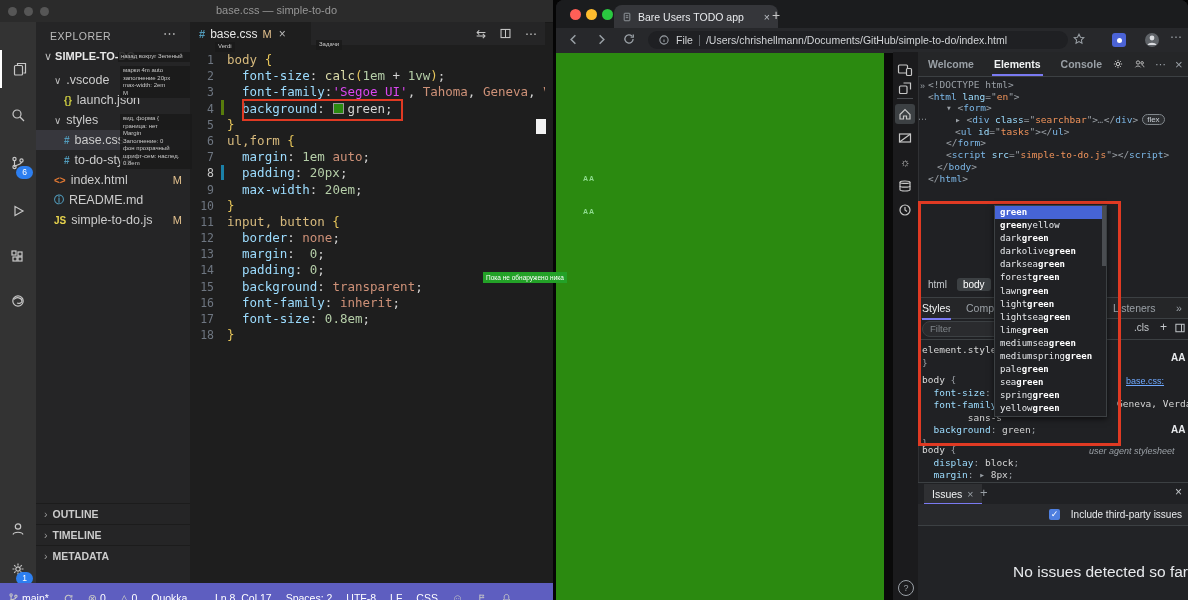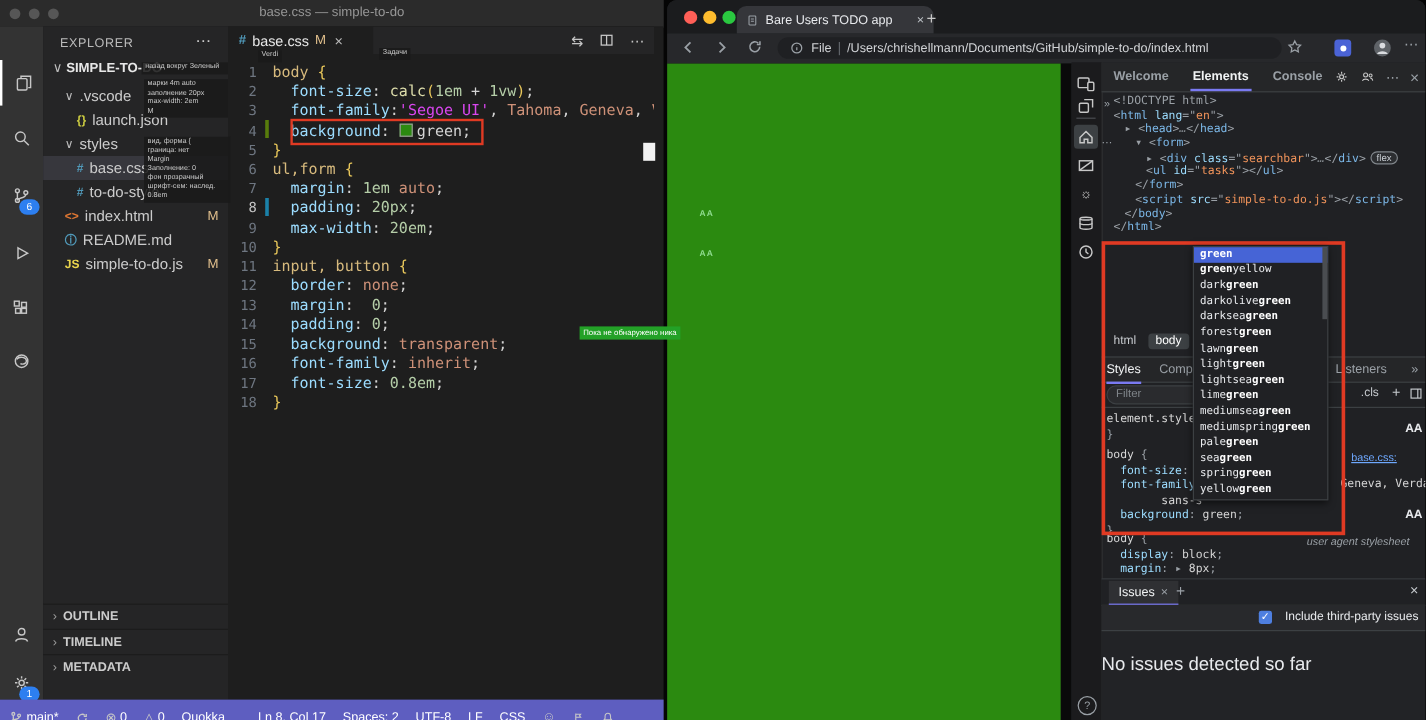--- a/index.html
+++ b/index.html
@@ -127,21 +127,21 @@
   #drawer{position:absolute;left:25px;top:430px;width:270px;height:118px;background:#222326;border-top:1px solid #3c4043;z-index:10;}
   #drawer-tabbar{position:absolute;left:0;top:0;width:270px;height:21px;background:#202124;border-bottom:1px solid #3c4043;}
   #issues-tab{position:absolute;left:6px;top:1px;height:19px;display:flex;align-items:center;gap:5px;padding:0 8px;background:#2f3033;
               font-size:10.5px;color:#f1f3f4;border-bottom:2px solid #7a7af2;}
   #drawer-add{position:absolute;left:62px;top:2px;font-size:13px;color:#9aa0a6;}
   #drawer-close{position:absolute;right:6px;top:2px;font-size:12px;color:#c5c9cd;}
   #issues-inforow{position:absolute;left:0;top:21px;width:270px;height:21px;background:#28292c;border-bottom:1px solid #3c4043;}
   #cb{position:absolute;right:128px;top:5px;width:11px;height:11px;background:#4e7fe0;border-radius:2px;color:#fff;font-size:9px;
       line-height:11px;text-align:center;}
   #cb-label{position:absolute;right:6px;top:5px;font-size:10px;color:#e8eaed;}
-  #issues-empty{position:absolute;left:0;top:42px;width:270px;text-align:left;margin-top:20px;font-size:15.5px;color:#e8eaed;}
+  #issues-empty{position:absolute;left:0;top:42px;width:270px;text-align:right;margin-top:38px;font-size:15.5px;color:#e8eaed;}
   #dt-help{position:absolute;left:5px;top:528px;width:14px;height:14px;border:1px solid #9aa0a6;border-radius:50%;color:#9aa0a6;
            font-size:9px;text-align:center;line-height:14px;}
   .aa-dt{position:absolute;color:#e8eaed;font-size:10px;font-weight:bold;z-index:9;}
 </style>
 </head>
 <body>
 
 <div id="root">
 
   <section id="vscode">
@@ -562,21 +562,20 @@
           <span>⋯</span>
           <span style="font-size:13px">×</span>
         </span>
       </div>
 
       <span id="dom-g1">»</span>
       <span id="dom-g2">⋯</span>
       <div id="dom-tree">
           <div class="dom-line" style="padding-left: 4px;"><span class="tk-doc">&lt;!DOCTYPE html&gt;</span></div>
           <div class="dom-line" style="padding-left: 4px;"><span class="tk-pn">&lt;</span><span class="tk-tag">html</span><span class="tk-atn"> lang</span><span class="tk-pn">="</span><span class="tk-atv">en</span><span class="tk-pn">"&gt;</span></div>
-          <div class="dom-line" style="padding-left: 13px;"><span class="tk-arr">▸ </span><span class="tk-pn">&lt;</span><span class="tk-tag">head</span><span class="tk-pn">&gt;</span><span class="tk-dim">…</span><span class="tk-pn">&lt;/</span><span class="tk-tag">head</span><span class="tk-pn">&gt;</span></div>
           <div class="dom-line" style="padding-left: 22px;"><span class="tk-arr">▾ </span><span class="tk-pn">&lt;</span><span class="tk-tag">form</span><span class="tk-pn">&gt;</span></div>
           <div class="dom-line" style="padding-left: 31px;"><span class="tk-arr">▸ </span><span class="tk-pn">&lt;</span><span class="tk-tag">div</span><span class="tk-atn"> class</span><span class="tk-pn">="</span><span class="tk-atv">searchbar</span><span class="tk-pn">"&gt;</span><span class="tk-dim">…</span><span class="tk-pn">&lt;/</span><span class="tk-tag">div</span><span class="tk-pn">&gt;</span><span class="dom-badge">flex</span></div>
           <div class="dom-line" style="padding-left: 31px;"><span class="tk-pn">&lt;</span><span class="tk-tag">ul</span><span class="tk-atn"> id</span><span class="tk-pn">="</span><span class="tk-atv">tasks</span><span class="tk-pn">"&gt;</span><span class="tk-pn">&lt;/</span><span class="tk-tag">ul</span><span class="tk-pn">&gt;</span></div>
           <div class="dom-line" style="padding-left: 22px;"><span class="tk-pn">&lt;/</span><span class="tk-tag">form</span><span class="tk-pn">&gt;</span></div>
           <div class="dom-line" style="padding-left: 22px;"><span class="tk-pn">&lt;</span><span class="tk-tag">script</span><span class="tk-atn"> src</span><span class="tk-pn">="</span><span class="tk-atv">simple-to-do.js</span><span class="tk-pn">"&gt;</span><span class="tk-pn">&lt;/</span><span class="tk-tag">script</span><span class="tk-pn">&gt;</span></div>
           <div class="dom-line" style="padding-left: 13px;"><span class="tk-pn">&lt;/</span><span class="tk-tag">body</span><span class="tk-pn">&gt;</span></div>
           <div class="dom-line" style="padding-left: 4px;"><span class="tk-pn">&lt;/</span><span class="tk-tag">html</span><span class="tk-pn">&gt;</span></div>
         </div>
 
       <div id="breadcrumb">

